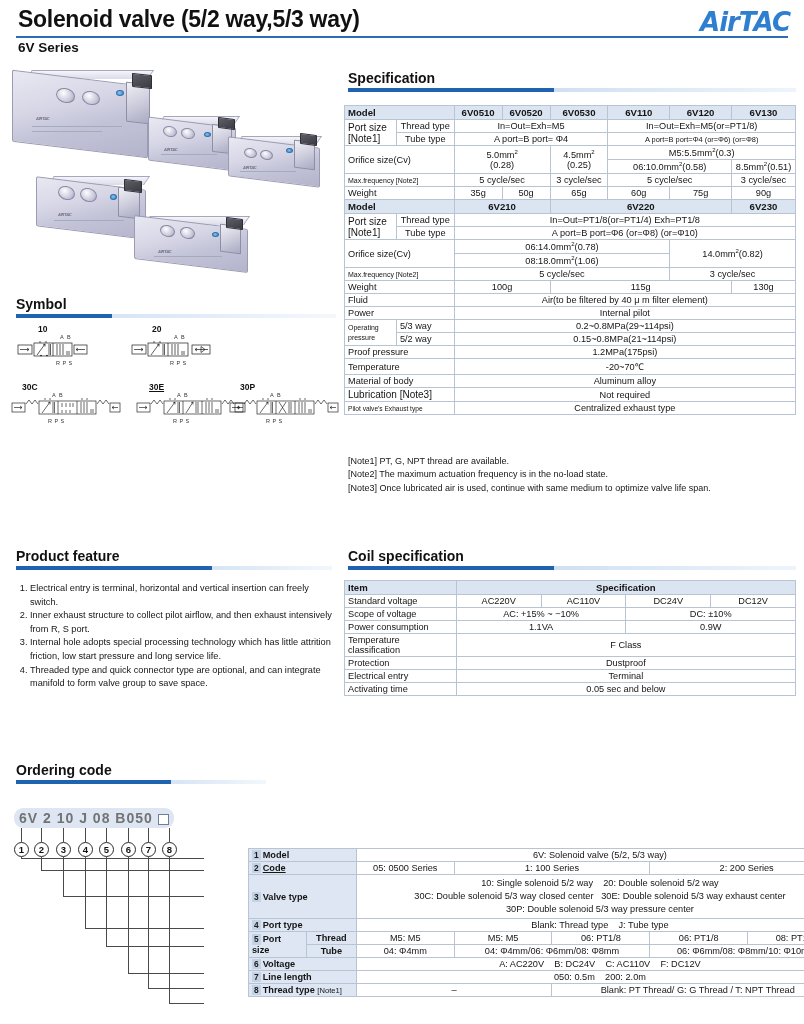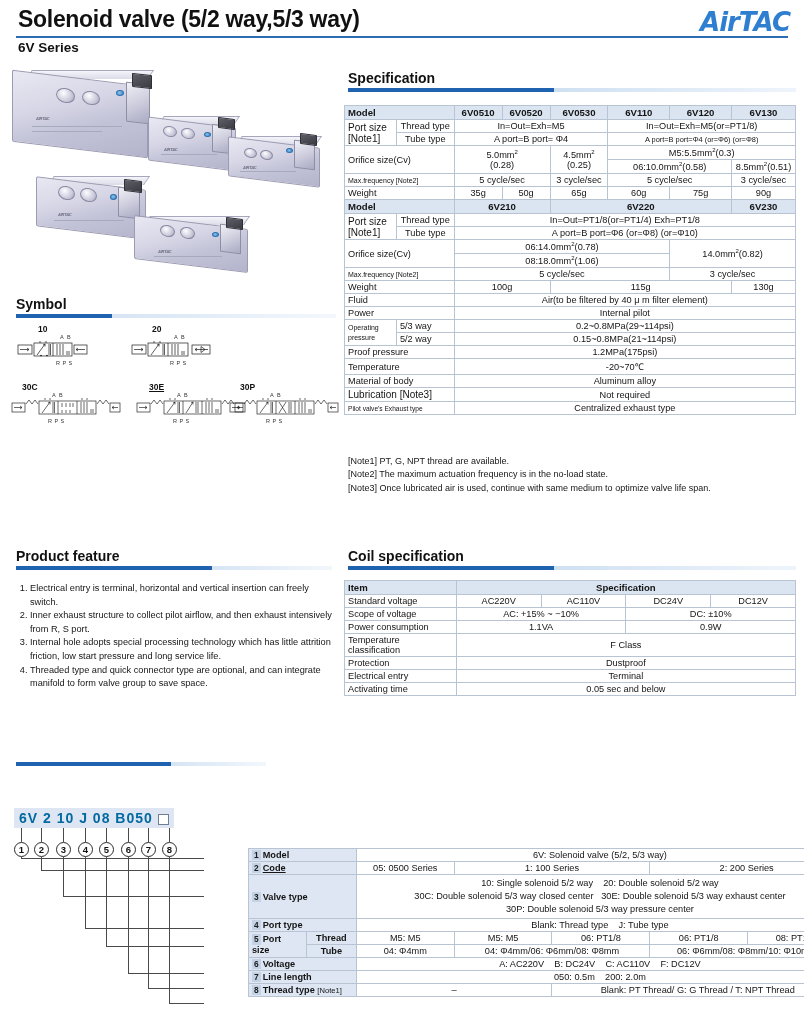--- a/index.html
+++ b/index.html
@@ -112,21 +112,21 @@
 
   
   .feat { position:absolute; font-size:9.2px; line-height:13.6px; color:#151515; }
   .feat li { margin:0; padding:0; }
   .feat ol { margin:0; padding-left:14px; }
 
   
   .oc-code {
     position:absolute; left:14px; top:808px;
     background:#dde6f2; padding:2px 5px;
-    font-size:14px; font-weight:bold; letter-spacing:1px; color:#0369a1;
+    font-size:14px; font-weight:bold; letter-spacing:1px; color:#737373;border-radius:9px;
   }
   .oc-box {
     display:inline-block; width:11px; height:11px;
     border:1px solid #6f7f93; background:#fff; vertical-align:middle;
   }
   .circnum {
     position:absolute; width:15px; height:15px; border-radius:50%;
     border:1.2px solid #2a2a2a; background:#fff;
     font-size:9.5px; font-weight:bold; text-align:center; line-height:13px;
     color:#111;
@@ -588,20 +588,21 @@
   </tr>
   <tr>
     <td class="lbl">Activating time</td>
     <td colspan="4" class="ctr">0.05 sec and below</td>
   </tr>
 </tbody>
     </table>
 </div>
 
 <div class="sec" style="left:16px; top:762px; width:250px;">
+  <div class="sec-title">Ordering code</div>
   <div class="sec-bar short"></div>
 </div>
 
 <div class="oc-code">
   <span>6V</span>
   <span>2</span>
   <span>10</span>
   <span>J</span>
   <span>08</span>
   <span>B</span><span>050</span>

